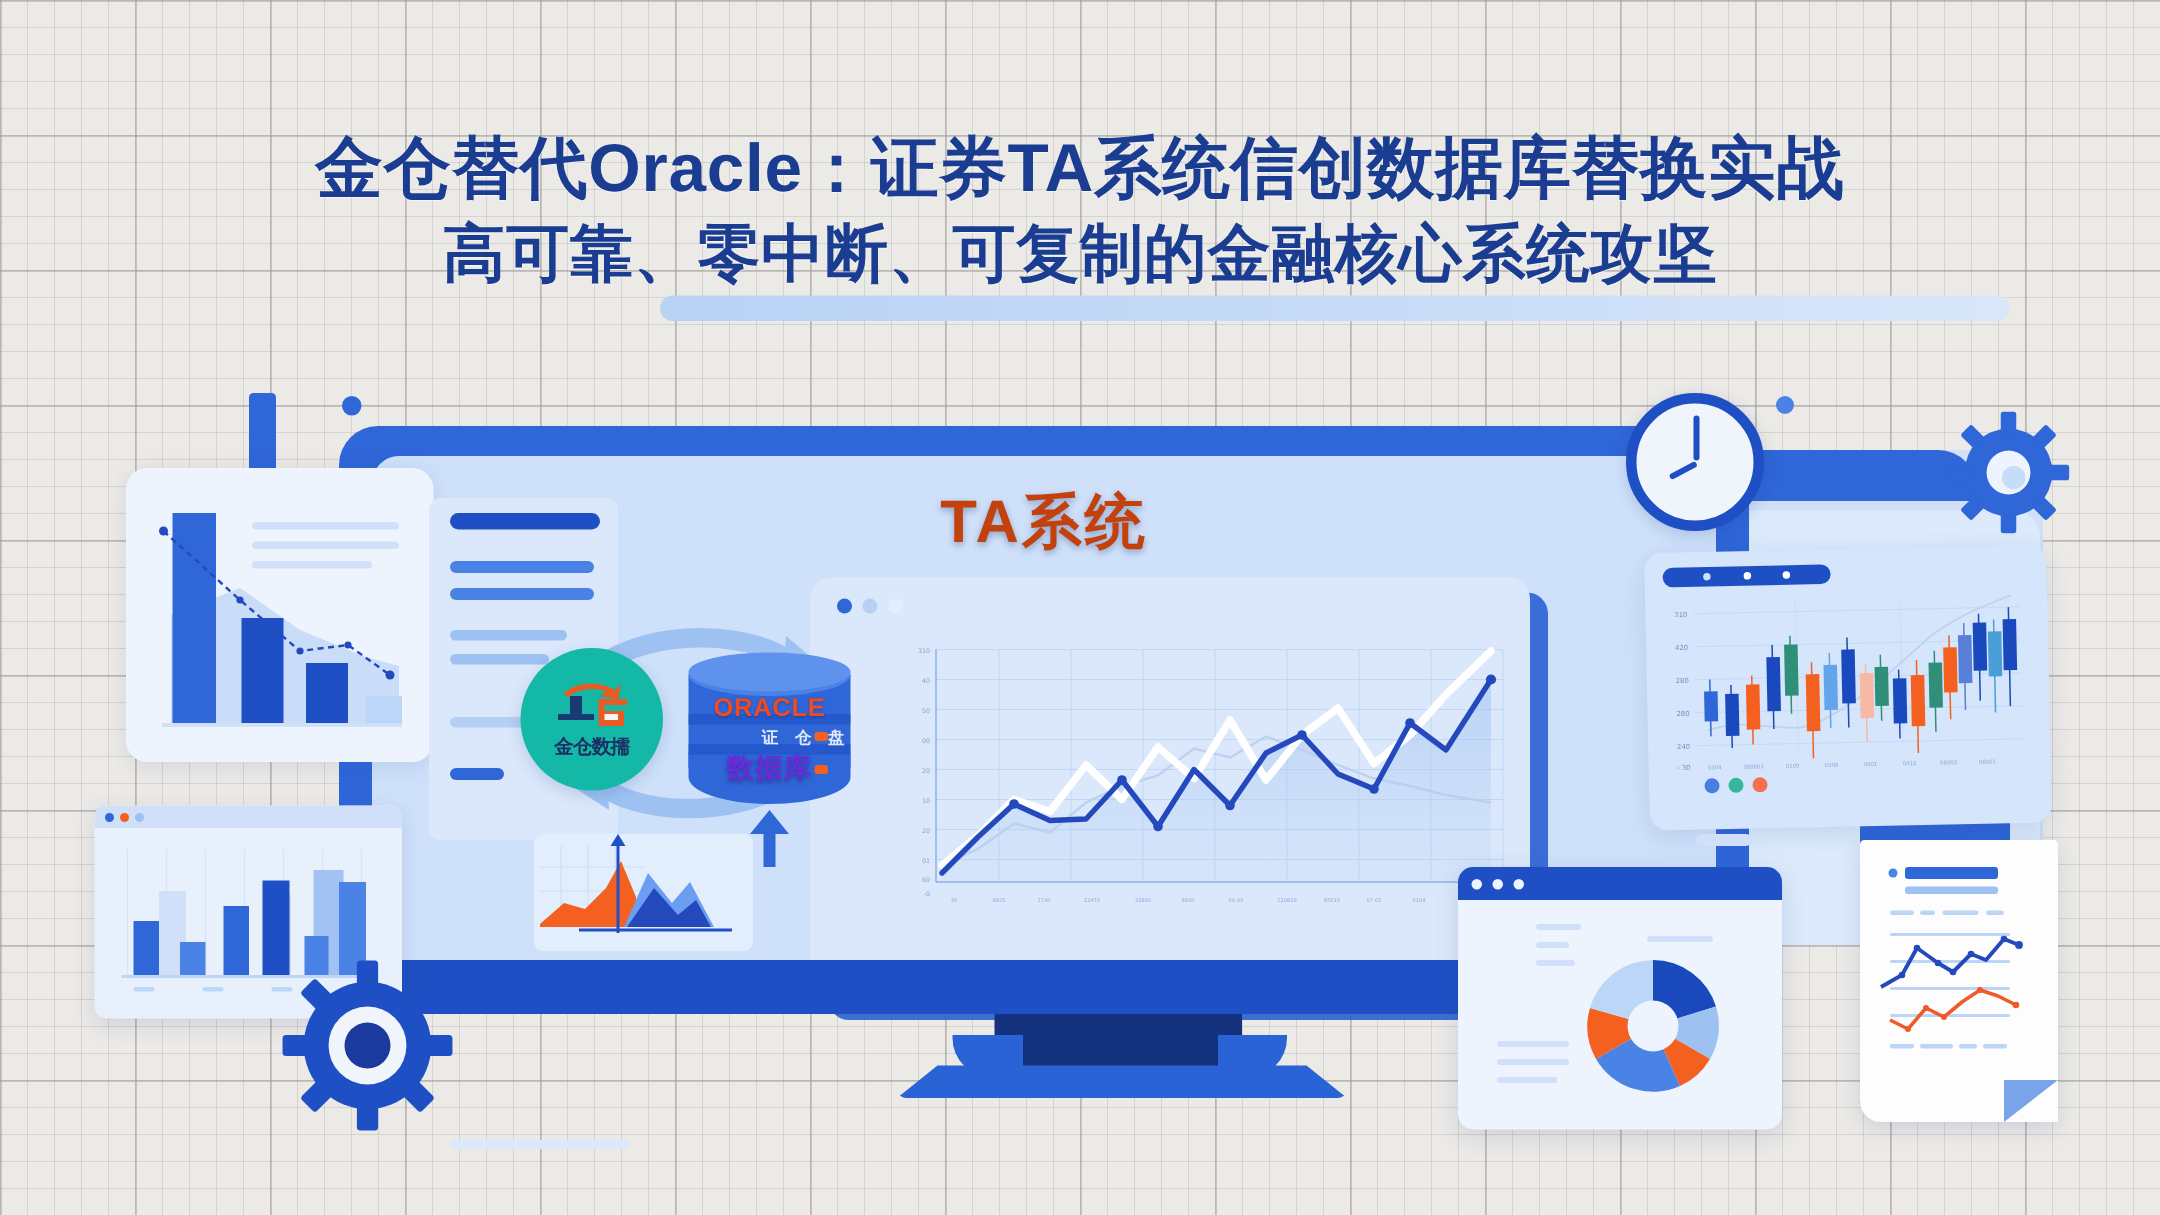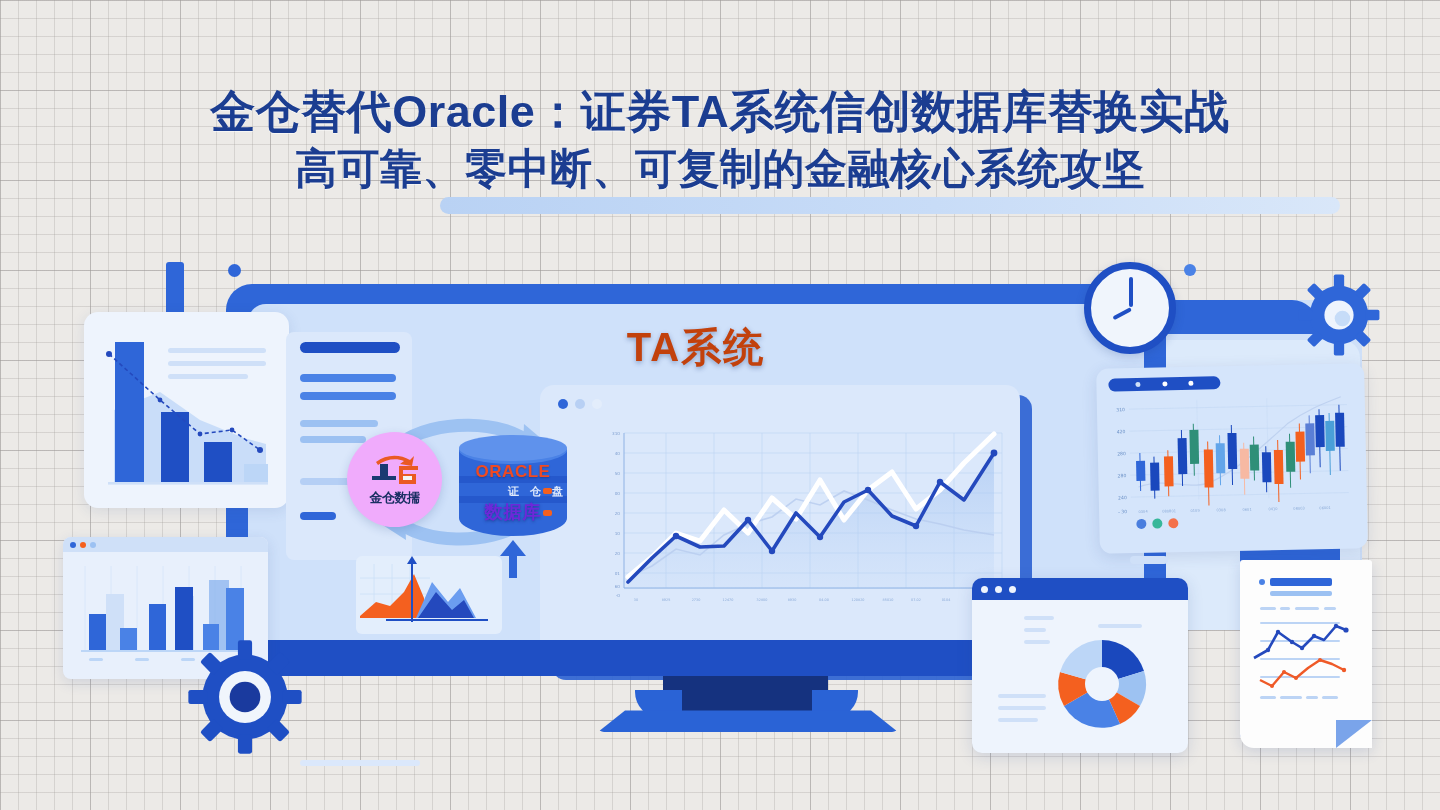--- a/index.html
+++ b/index.html
@@ -114,21 +114,21 @@
 
   
   .card-white {
     background: #eef4fd; border-radius: 14px;
     box-shadow: 0 3px 14px rgba(40,70,140,.12);
   }
 
   
   #logo-circle {
     left: 347px; top: 432px; width: 95px; height: 95px;
-    background: #f0abfc; border-radius: 50%;
+    background: #14b8a6; border-radius: 50%;
     box-shadow: 0 3px 10px rgba(30,60,130,.18);
     display: flex; flex-direction: column;
     align-items: center; justify-content: center;
     z-index: 14;
   }
   #logo-mark { width: 58px; height: 36px; }
   #logo-text {
     font-size: 13px; font-weight: 900; color: #1a2f63;
     letter-spacing: -.5px; margin-top: 1px;
   }

